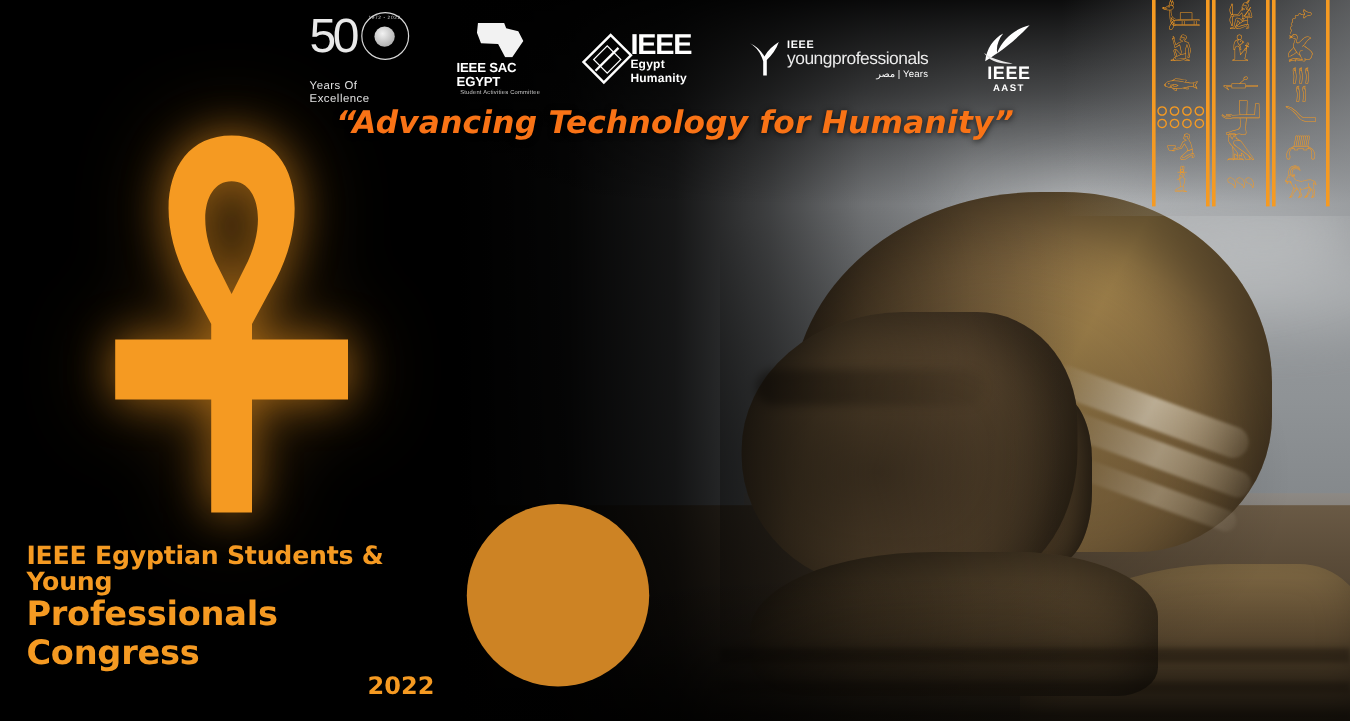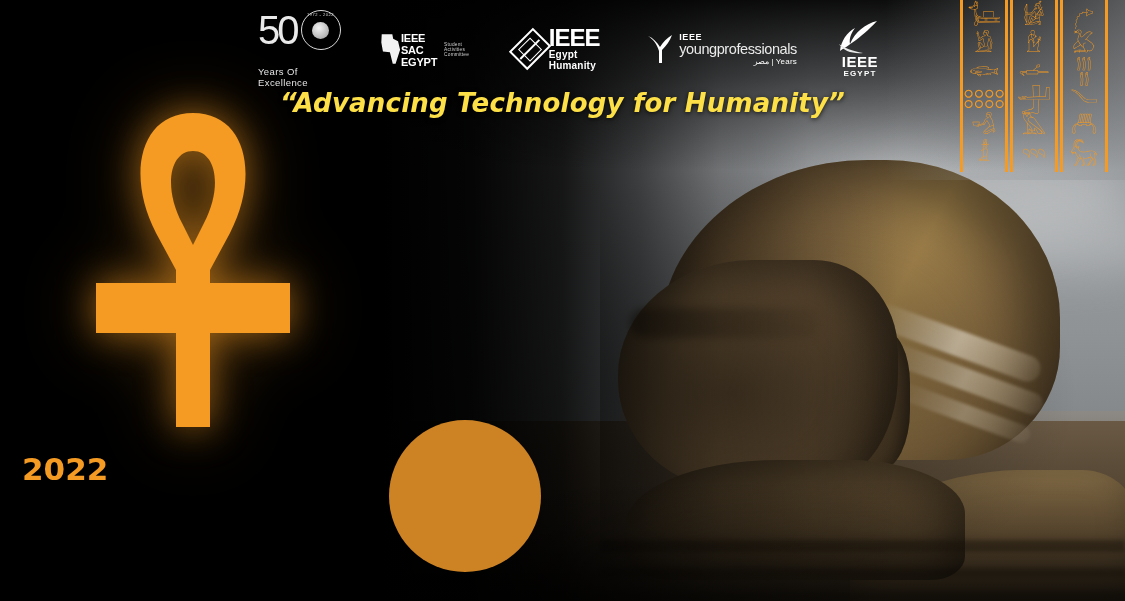--- a/index.html
+++ b/index.html
@@ -229,21 +229,21 @@
   .wreath-core {
     width: 17px; height: 17px; border-radius: 50%;
     background: radial-gradient(circle at 40% 35%, #f2f2f2, #9a9a9a);
   }
   .caption-50 {
     font-size: 9.5px; color: #e4e4e4; letter-spacing: .4px; margin-top: 16px;
     font-family: "Liberation Sans", sans-serif;
   }
 
   
-  .logo-sac { width: 96px; height: 62px; flex-direction: row; justify-content: center; }
+  .logo-sac { width: 96px; height: 62px; flex-direction: column; justify-content: center; }
   .egypt-map {
     width: 42px; height: 32px;
     background: #f2f2f2;
     clip-path: polygon(6% 4%, 58% 4%, 62% 18%, 86% 26%, 96% 52%, 74% 96%, 60% 96%, 46% 60%, 12% 58%, 4% 30%);
   }
   .sac-title {
     font-size: 11px; font-weight: bold; color: #ffffff; letter-spacing: -.2px; margin-top: 2px;
   }
   .sac-sub { font-size: 4.8px; color: #cfcfcf; letter-spacing: .2px; }
 
@@ -282,21 +282,21 @@
 
   
   .tagline {
     position: absolute;
     left: 0; right: 0; top: 88px;
     text-align: center;
     font-family: "DejaVu Sans", sans-serif;
     font-style: italic;
     font-weight: bold;
     font-size: 26px;
-    color: #fde047;
+    color: #f97316;
     letter-spacing: .2px;
     text-shadow: 0 1px 5px rgba(0,0,0,.8);
   }
 
   
   .title-block {
     position: absolute;
     left: 22px; top: 452px;
     width: 340px;
     text-align: center;
@@ -305,21 +305,21 @@
   }
   .title-l1 {
     font-size: 21px; font-weight: bold; line-height: 1.05; letter-spacing: -.2px;
     text-align: left;
   }
   .title-l2 {
     font-size: 28px; font-weight: bold; line-height: 1.15; letter-spacing: -.2px;
     text-align: left;
   }
   .title-l3 {
-    font-size: 31px; font-weight: bold; line-height: 1.15; text-align: left;
+    font-size: 20px; font-weight: bold; line-height: 1.15; text-align: right;
   }
 </style>
 </head>
 <body>
 
 <div id="poster">
 
   <div class="bg-layer sky"></div>
   <div class="cloud cloud-a"></div>
   <div class="cloud cloud-b"></div>
@@ -422,24 +422,26 @@
         <span class="yp-egypt">مصر | Years</span>
       </span>
     </div>
 
     <div class="logo logo-aast">
       <svg class="aast-sail" viewBox="0 0 46 34">
         <path d="M40 1 C 28 4, 18 12, 13 24 C 12 19, 14 13, 18 8 C 10 12, 4 21, 3 31 C 10 26, 22 20, 40 1 Z" fill="#ffffff"></path>
         <path d="M2 24 C 6 31, 16 34, 26 33 C 15 31, 7 28, 2 24 Z" fill="#e8e8e8"></path>
       </svg>
       <span class="aast-ieee">IEEE</span>
-      <span class="aast-sub">EGYPT</span>
+      <span class="aast-sub">AAST</span>
     </div>
 
   </div>
 
   <div class="tagline">“Advancing Technology for Humanity”</div>
 
   <div class="title-block">
+    <div class="title-l1">IEEE Egyptian Students &amp; Young</div>
+    <div class="title-l2">Professionals Congress</div>
     <div class="title-l3">2022</div>
   </div>
 
 </div>
 
 </body></html>

